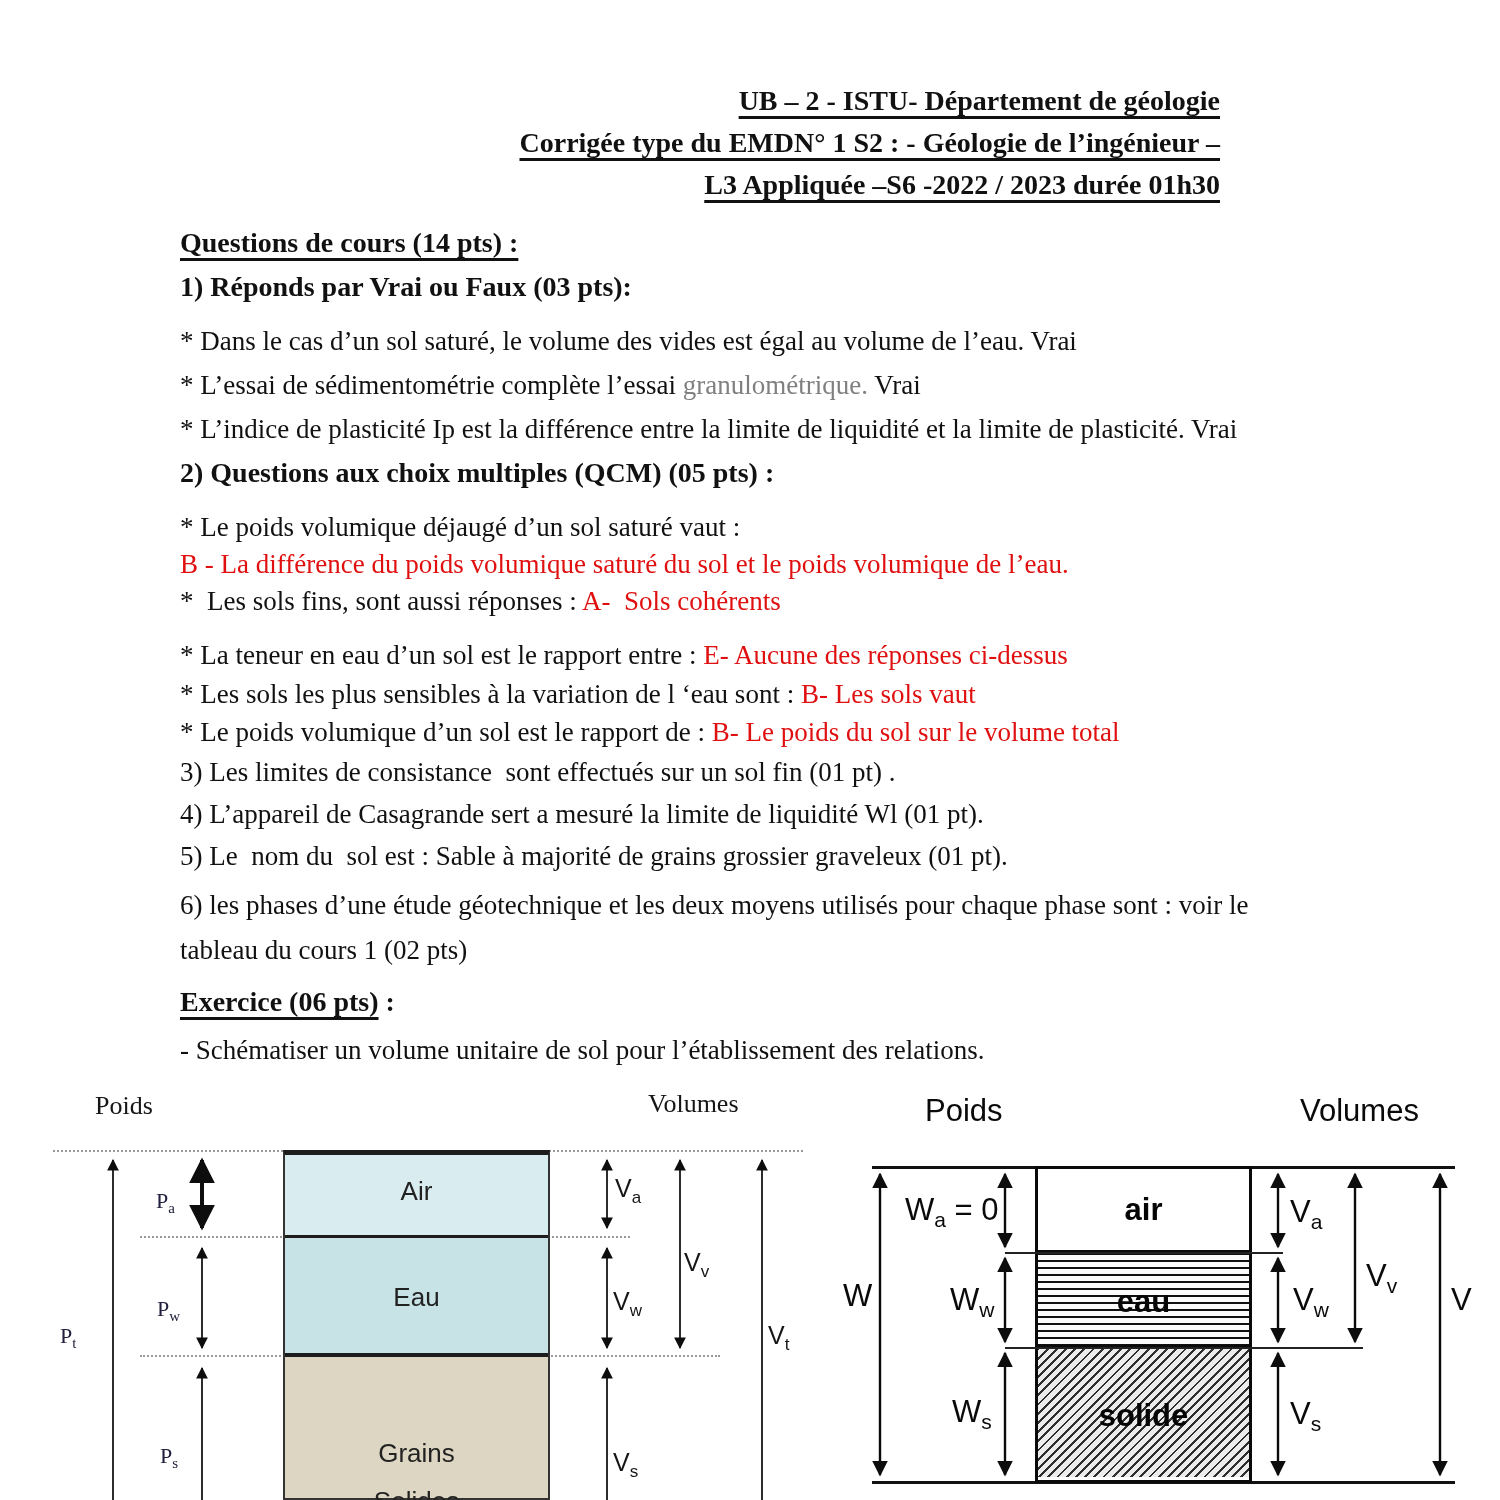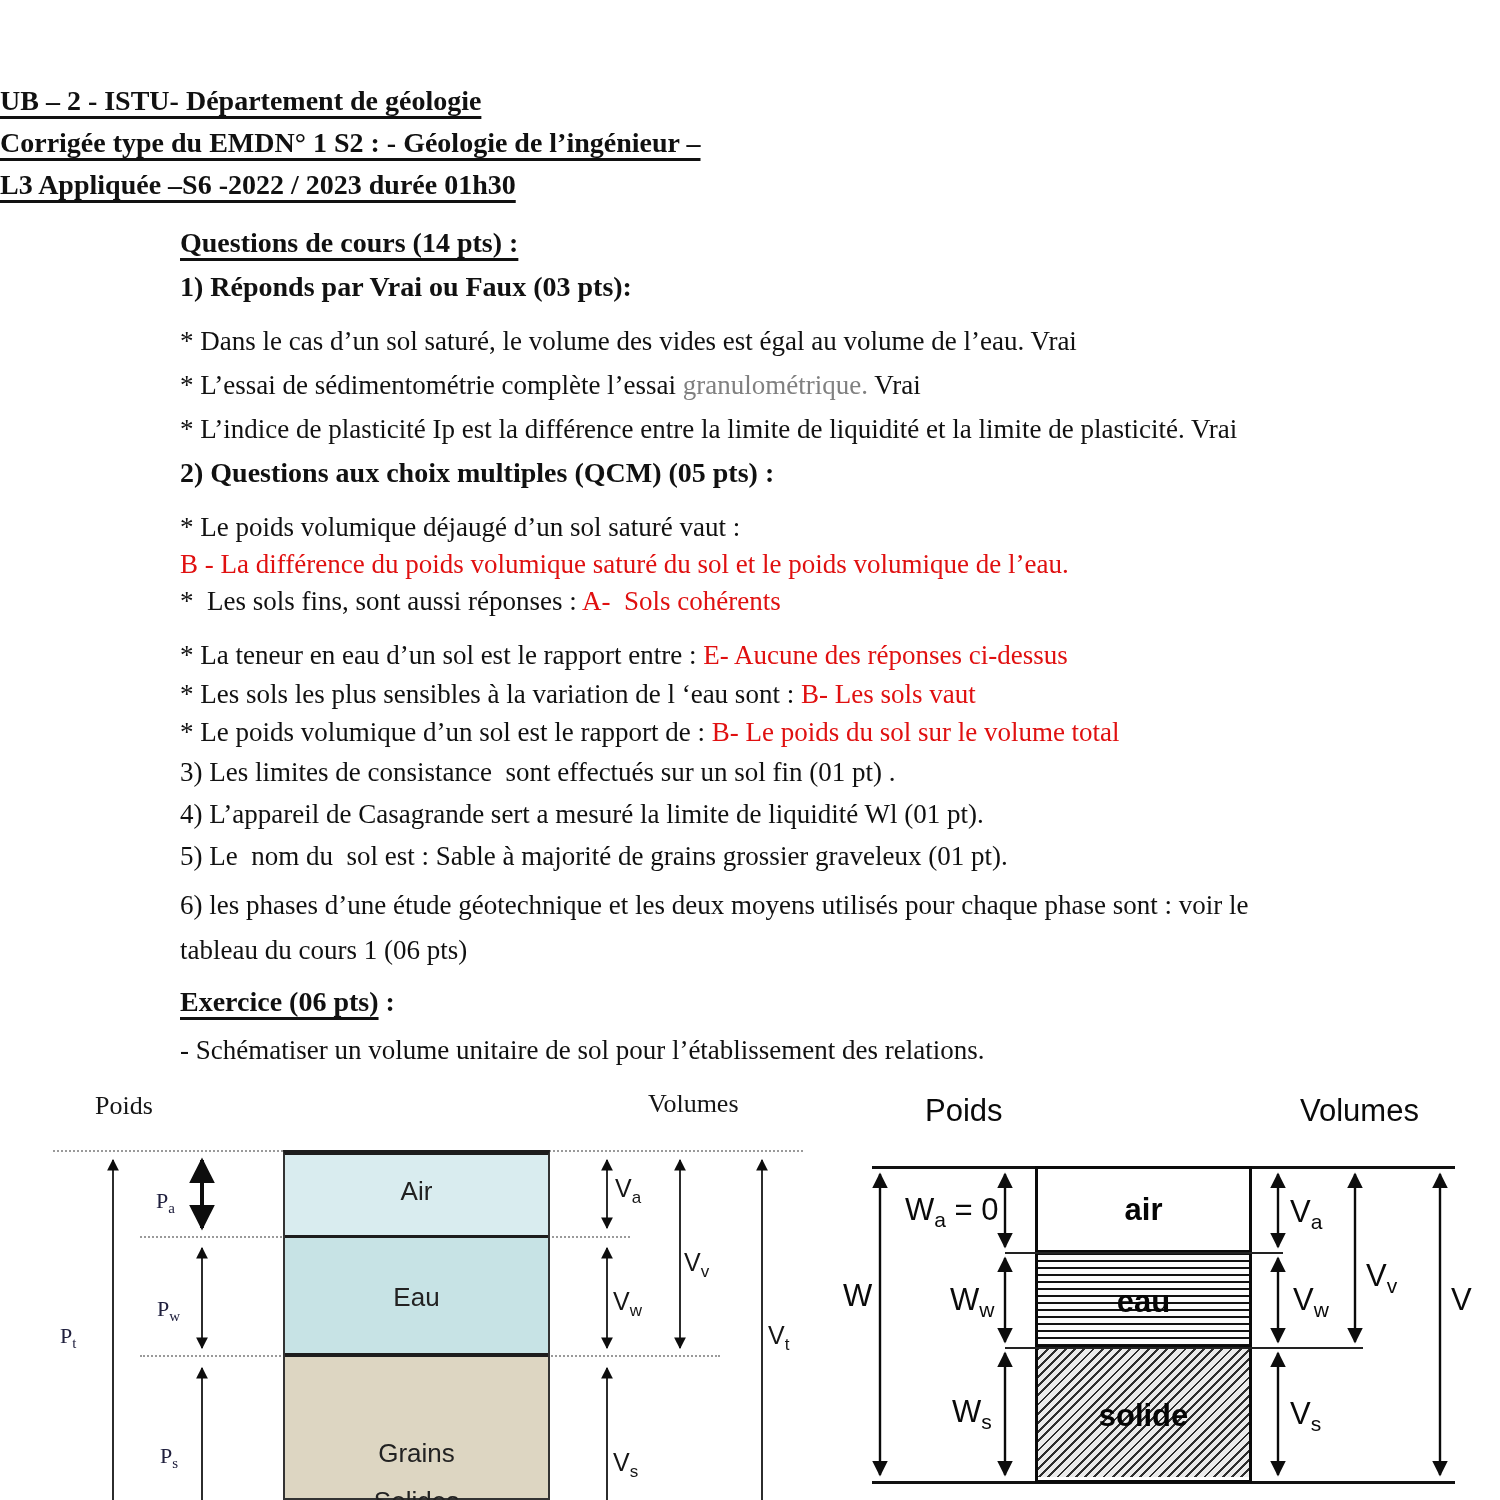--- a/index.html
+++ b/index.html
@@ -1,19 +1,19 @@
 <!DOCTYPE html>
 <html><head>
 <meta charset="utf-8">
 <style>
   html,body{margin:0;padding:0;background:#fff;}
   .page{position:relative;width:1500px;height:1500px;background:#ffffff;overflow:hidden;
         font-family:"Liberation Serif",serif;color:#111;}
   
-  .title{position:absolute;top:80px;left:0;width:1220px;text-align:left;
+  .title{position:absolute;top:80px;left:0;width:1220px;text-align:right;
          font-size:28px;font-weight:bold;line-height:42px;}
   .tl{display:block;}
   .u{text-decoration:underline;text-underline-offset:6px;text-decoration-thickness:2.5px;}
   .t{position:absolute;left:180px;margin:0;font-size:27px;white-space:pre;line-height:34px;}
   .h{font-size:28px;font-weight:bold;}
   .b{font-weight:normal;}
   .red{color:#e01010;}
   .gray{color:#808080;}
   
   .dot{position:absolute;border-top:2px dotted #9a9a9a;height:0;}
@@ -76,21 +76,21 @@
 
   <p class="t" style="top:638px"><span class="b">* La teneur en eau d’un sol est le rapport entre : </span><span class="red">E- Aucune des réponses ci-dessus</span></p>
   <p class="t" style="top:677px"><span class="b">* Les sols les plus sensibles à la variation de l ‘eau sont</span><span> : </span><span class="red">B- Les sols vaut</span></p>
   <p class="t" style="top:715px"><span class="b">* Le poids volumique d’un sol est le rapport de : </span><span class="red">B- Le poids du sol sur le volume total</span></p>
 
   <p class="t" style="top:755px"><span>3) Les limites de consistance  sont effectués sur </span><span class="b">un sol fin (01 pt)</span><span> .</span></p>
   <p class="t" style="top:797px"><span>4) L’appareil de Casagrande sert a mesuré </span><span class="b">la limite de liquidité Wl (01 pt)</span><span>.</span></p>
   <p class="t" style="top:839px"><span>5) Le  nom du  sol est : Sable à majorité de grains grossier graveleux </span><span class="b">(01 pt)</span><span>.</span></p>
 
   <p class="t" style="top:888px">6) les phases d’une étude géotechnique et les deux moyens utilisés pour chaque phase sont : voir le</p>
-  <p class="t" style="top:933px"><span>tableau du cours 1 </span><span class="b">(06 pts)</span></p>
+  <p class="t" style="top:933px"><span>tableau du cours 1 </span><span class="b">(02 pts)</span></p>
 
   <p class="t h" style="top:985px"><span class="u">Exercice (06 pts)</span><span> :</span></p>
   <p class="t" style="top:1033px"><span class="b">- </span><span>Schématiser un volume unitaire de sol pour l’établissement des relations.</span></p>
 
   <div class="dl lph" style="left:95px;top:1093px">Poids</div>
   <div class="dl lph" style="left:648px;top:1091px">Volumes</div>
 
   <div class="dot" style="left:53px;top:1150px;width:750px"></div>
   <div class="dot" style="left:140px;top:1236px;width:490px"></div>
   <div class="dot" style="left:140px;top:1355px;width:580px"></div>

